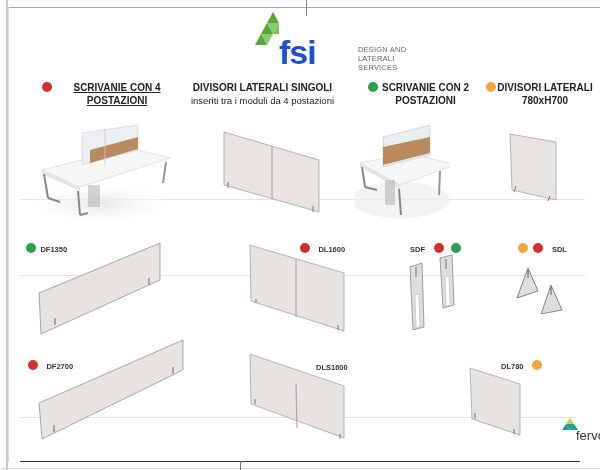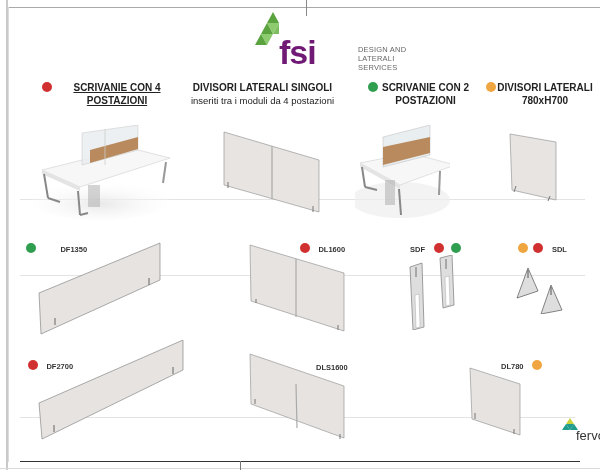--- a/index.html
+++ b/index.html
@@ -7,21 +7,21 @@
   .abs { position:absolute; }
   .frame-left { left:6px; top:0; width:2px; height:470px; background:#c9c9c9; }
   .frame-top { left:8px; top:7px; width:592px; height:1px; background:#a9a9a9; }
   .frame-inner-left { left:8px; top:7px; width:1px; height:455px; background:#dcdcdc; }
   .frame-bottom { left:20px; top:461px; width:560px; height:1px; background:#333; }
   .frame-bottom-light { left:0; top:468px; width:600px; height:1px; background:#d9d9d9; }
   .frame-tick { left:240px; top:461px; width:1px; height:9px; background:#777; }
   .top-tick { left:306px; top:0; width:1px; height:16px; background:#888; }
   .guide { height:1px; background:#e3e3e3; }
 
-  .logo-text { font-family:"Liberation Sans", sans-serif; font-weight:bold; font-size:34px; color:#701a75; letter-spacing:-1px; line-height:1; }
+  .logo-text { font-family:"Liberation Sans", sans-serif; font-weight:bold; font-size:34px; color:#1d4ed8; letter-spacing:-1px; line-height:1; }
   .logo-sub { font-size:7.5px; color:#666; line-height:9px; letter-spacing:0.2px; }
 
   .heading { font-weight:bold; font-size:10px; color:#222; text-align:center; line-height:13px; }
   .heading-sub { font-weight:normal; font-size:9.5px; }
   .dot { display:inline-block; width:10px; height:10px; border-radius:50%; vertical-align:middle; }
   .code { font-weight:bold; font-size:7.5px; color:#333; }
   .fervo { font-size:13px; color:#333; font-family:"Liberation Sans", sans-serif; }
 </style>
 </head>
 <body>
@@ -136,21 +136,21 @@
 <div class="abs" style="left:508px; top:132px; width:52px; height:70px;">
   <svg width="52" height="70" viewBox="0 0 52 70">
     <polygon points="2,2 48,10 48,68 4,58" fill="#e7e4e1" stroke="#999" stroke-width="0.7"></polygon>
     <line x1="8" y1="54" x2="6" y2="60" stroke="#777" stroke-width="1"></line>
     <line x1="42" y1="64" x2="40" y2="69" stroke="#777" stroke-width="1"></line>
   </svg>
 </div>
 
 <div class="abs" style="left:26px; top:238px;">
   <span class="dot" style="background:#2f9e4f;"></span>
-  <span class="code" style="margin-left:20px;">DF1350</span>
+  <span class="code" style="margin-left:0;">DF1350</span>
 </div>
 <div class="abs" style="left:300px; top:238px;">
   <span class="dot" style="background:#d03030;"></span>
   <span class="code" style="margin-left:4px;">DL1600</span>
 </div>
 <div class="abs" style="left:410px; top:238px;">
   <span class="code">SDF</span>
   <span class="dot" style="background:#d03030; margin-left:5px;"></span>
   <span class="dot" style="background:#2f9e4f; margin-left:2px;"></span>
 </div>

